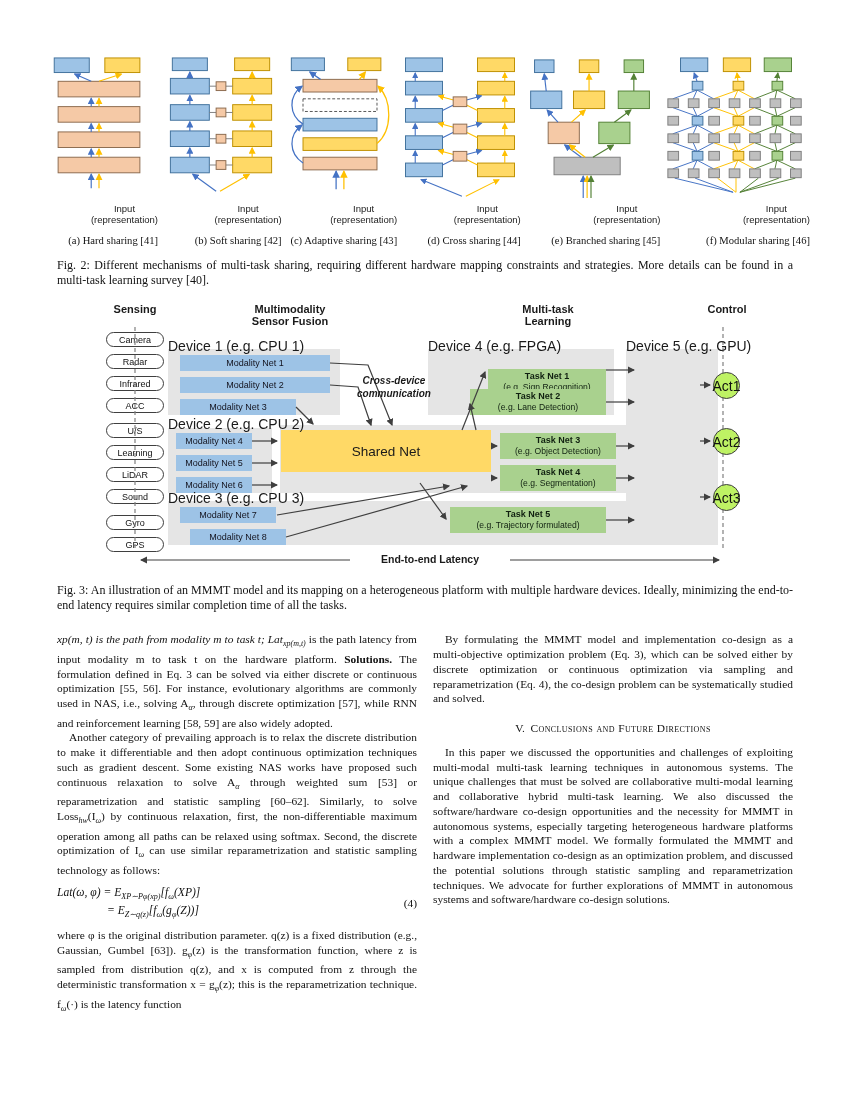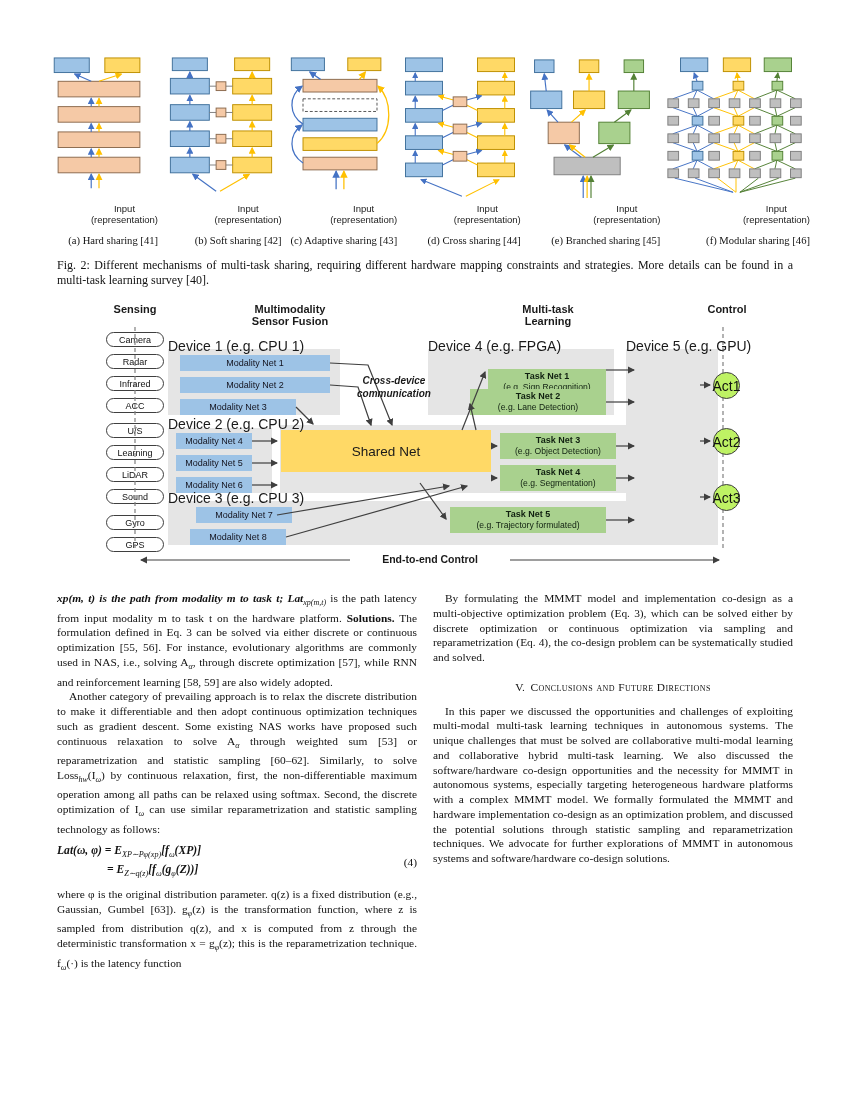--- a/index.html
+++ b/index.html
@@ -33,21 +33,21 @@
        display:flex;align-items:center;justify-content:center;font-size:14px;z-index:4;color:#111;text-align:right;}
   .xdev{font-style:italic;font-weight:bold;font-size:10px;line-height:12.5px;text-align:center;z-index:4;color:#1a1a1a;}
   .latlab{font-weight:bold;font-size:10.5px;text-align:center;z-index:4;color:#1a1a1a;}
   .f3svg{position:absolute;left:0;top:0;z-index:3;pointer-events:none;}
   
   .cols{display:flex;gap:16px;padding:0 57px;margin-top:20px;}
   .col{flex:1;font-size:11.4px;line-height:14.75px;text-align:justify;color:#111;}
   .col p{margin:0;}
   .col p.ind{text-indent:12px;}
   .bld{font-weight:bold;}
-  .mi{font-style:italic;font-weight:bold;}
+  .mi{font-style:italic;}
   .msub{font-size:70%;font-style:italic;vertical-align:-0.35em;letter-spacing:0;}
   .eqrow{display:flex;align-items:center;margin:7px 0 6px 0;}
   .eqbody{flex:1;font-size:11.6px;line-height:15px;}
   .eqbody .l2{margin-left:50px;}
   .eqnum{width:30px;text-align:right;font-size:11.4px;}
   .sechead{text-align:center;font-size:11.4px;margin:15px 0 9px 0;color:#111;}
   .sc{font-variant:small-caps;letter-spacing:0.4px;}
 </style>
 </head>
 <body>
@@ -364,21 +364,21 @@
     <div class="abs pill" style="left:106px;top:188px">Sound</div>
     <div class="abs pill" style="left:106px;top:214px">Gyro</div>
     <div class="abs pill" style="left:106px;top:236px">GPS</div>
 
     <div class="abs bbar" style="left:180px;top:54px;width:150px;height:16px">Modality Net 1</div>
     <div class="abs bbar" style="left:180px;top:76px;width:150px;height:16px">Modality Net 2</div>
     <div class="abs bbar" style="left:180px;top:98px;width:116px;height:16px">Modality Net 3</div>
     <div class="abs bbar" style="left:176px;top:132px;width:76px;height:16px">Modality Net 4</div>
     <div class="abs bbar" style="left:176px;top:154px;width:76px;height:16px">Modality Net 5</div>
     <div class="abs bbar" style="left:176px;top:176px;width:76px;height:16px">Modality Net 6</div>
-    <div class="abs bbar" style="left:196px;top:206px;width:96px;height:16px">Modality Net 7</div>
+    <div class="abs bbar" style="left:180px;top:206px;width:96px;height:16px">Modality Net 7</div>
     <div class="abs bbar" style="left:190px;top:228px;width:96px;height:16px">Modality Net 8</div>
 
     <div class="abs shared" style="left:281px;top:129px;width:210px;height:42px">Shared Net</div>
 
     <div class="abs xdev" style="left:348px;top:74px;width:92px"><span>Cross-device</span><br><span>communication</span></div>
 
     <div class="abs tnet" style="left:488px;top:68px;width:118px;height:44px">
         <b>Task Net 1</b>
         <span>(e.g. Sign Recognition)</span>
       </div>
@@ -397,21 +397,21 @@
     <div class="abs tnet" style="left:450px;top:206px;width:156px;height:26px">
         <b>Task Net 5</b>
         <span>(e.g. Trajectory formulated)</span>
       </div>
 
 
     <div class="abs act" style="left:713px;top:71px">Act1</div>
     <div class="abs act" style="left:713px;top:127px">Act2</div>
     <div class="abs act" style="left:713px;top:183px">Act3</div>
 
-    <div class="abs latlab" style="left:355px;top:252px;width:150px">End-to-end Control</div>
+    <div class="abs latlab" style="left:355px;top:252px;width:150px">End-to-end Latency</div>
 
     <svg class="f3svg" width="850" height="270" viewBox="0 0 850 270">
       <g stroke="#808080" stroke-width="1.2" stroke-dasharray="4,3" fill="none">
         <path d="M135,26 V250"></path>
         <path d="M723,26 V250"></path>
       </g>
       <g stroke="#3f3f3f" stroke-width="1.2" fill="none" marker-end="url(#mk-d)">
         <path d="M330,62 L368,64 L392,124"></path>
         <path d="M330,84 L358,86 L371,124"></path>
         <path d="M296,106 L313,123"></path>
@@ -432,20 +432,21 @@
         <path d="M606,219 L634,219"></path>
         <path d="M700,84 L710,84"></path>
         <path d="M700,140 L710,140"></path>
         <path d="M700,196 L710,196"></path>
         <path d="M350,259 L141,259"></path>
         <path d="M510,259 L719,259"></path>
       </g>
     </svg>
   </div>
 
+  <p class="figcaption">Fig. 3: An illustration of an MMMT model and its mapping on a heterogeneous platform with multiple hardware devices. Ideally, minimizing the end-to-end latency requires similar completion time of all the tasks.</p>
 
   <div class="cols">
     <div class="col">
       <p><span class="mi">xp(m, t) is the path from modality m to task t; Lat</span><span class="msub">xp(m,t)</span><span> is the path latency from input modality m to task t on the hardware platform. </span><span class="bld">Solutions.</span><span> The formulation defined in Eq. 3 can be solved via either discrete or continuous optimization [55, 56]. For instance, evolutionary algorithms are commonly used in NAS, i.e., solving A</span><span class="msub">α</span><span>, through discrete optimization [57], while RNN and reinforcement learning [58, 59] are also widely adopted.</span></p>
       <p class="ind"><span>Another category of prevailing approach is to relax the discrete distribution to make it differentiable and then adopt continuous optimization techniques such as gradient descent. Some existing NAS works have proposed such continuous relaxation to solve A</span><span class="msub">α</span><span> through weighted sum [53] or reparametrization and statistic sampling [60–62]. Similarly, to solve Loss</span><span class="msub">hw</span><span>(I</span><span class="msub">ω</span><span>) by continuous relaxation, first, the non-differentiable maximum operation among all paths can be relaxed using softmax. Second, the discrete optimization of I</span><span class="msub">ω</span><span> can use similar reparametrization and statistic sampling technology as follows:</span></p>
       <div class="eqrow">
         <div class="eqbody">
           <div class="l1"><span class="mi">Lat(ω, φ) </span><span class="mi">= E</span><span class="msub">XP∼Pφ(xp)</span><span class="mi">[f</span><span class="msub">ω</span><span class="mi">(XP)]</span></div>
           <div class="l2"><span class="mi">= E</span><span class="msub">Z∼q(z)</span><span class="mi">[f</span><span class="msub">ω</span><span class="mi">(g</span><span class="msub">φ</span><span class="mi">(Z))]</span></div>
         </div>

